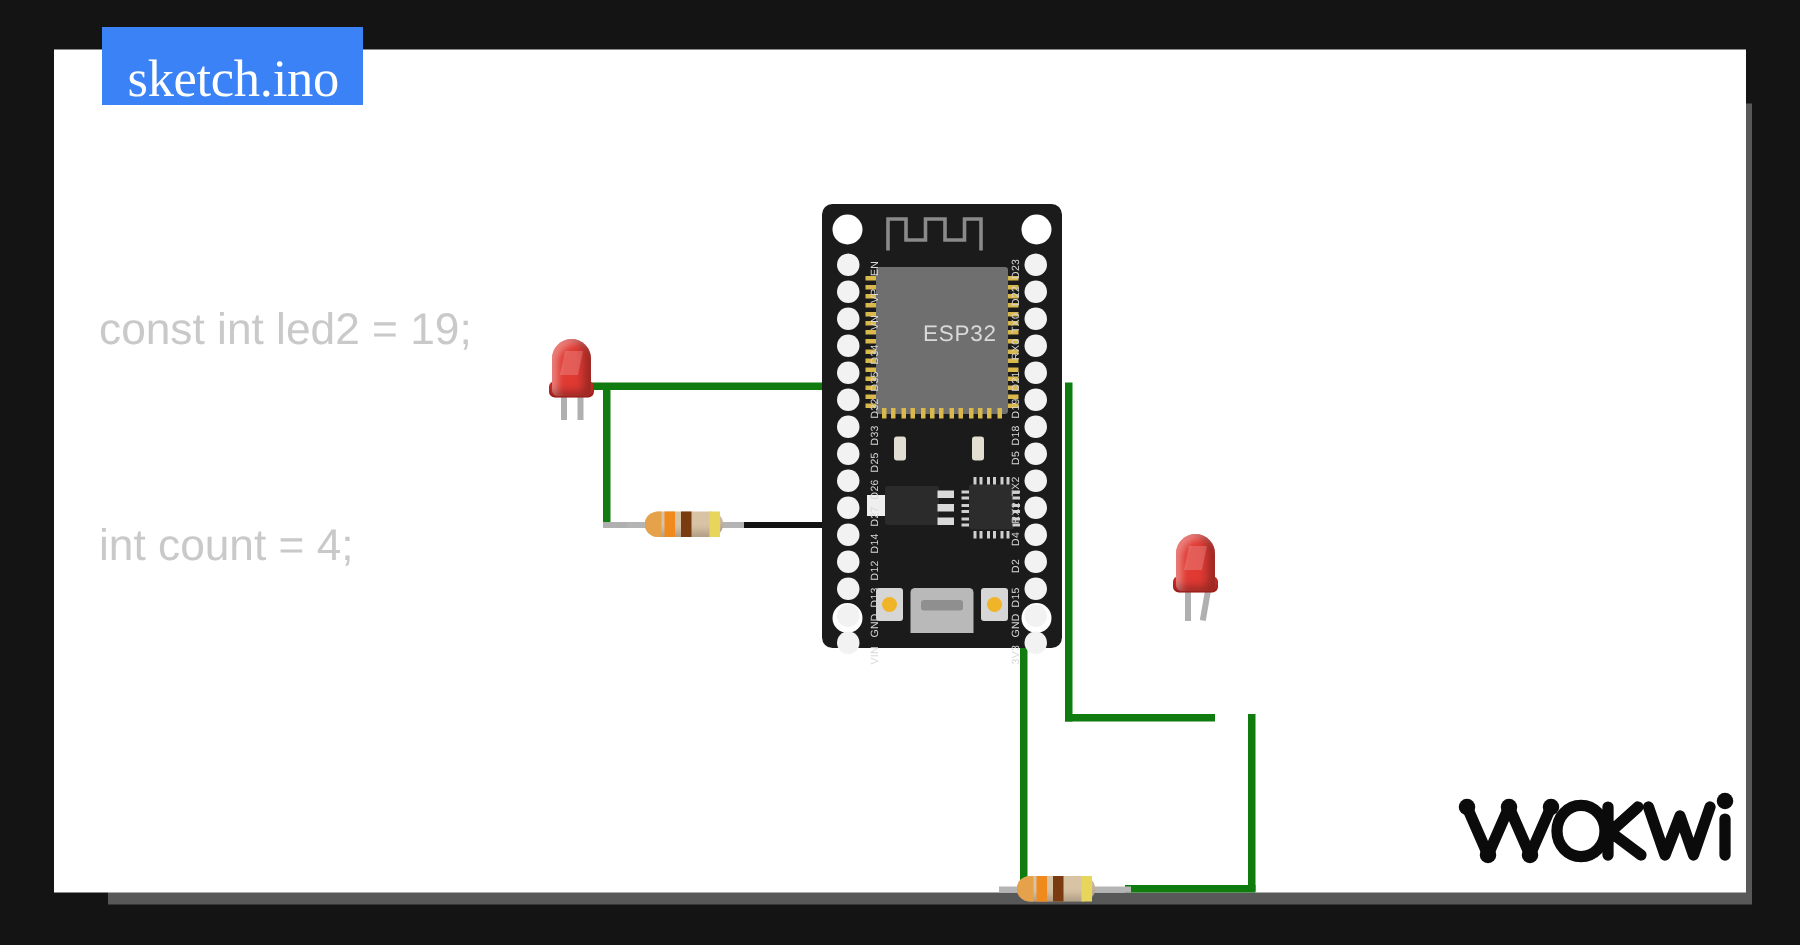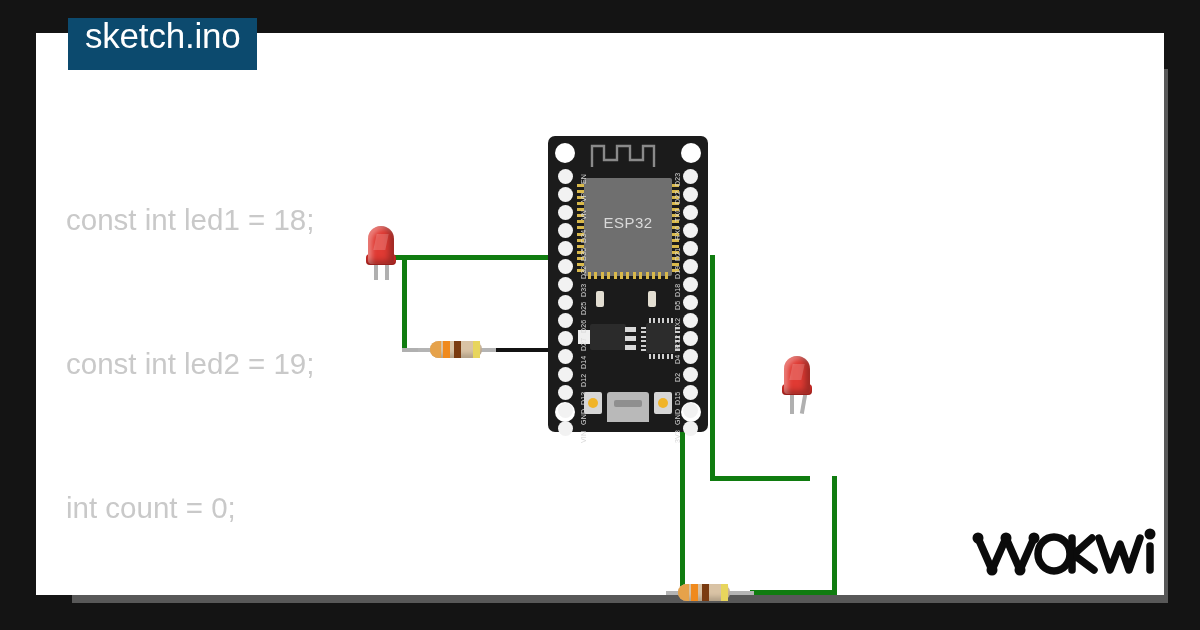--- a/index.html
+++ b/index.html
@@ -31,23 +31,24 @@
     width: 1128px; height: 562px;
     background: #ffffff;
   }
 
   
   .file-tab {
     position: absolute;
     left: 68px; top: 18px;
     height: 52px;
     padding: 0 16px 0 17px;
-    background: #0c4a6e;
-    display: flex; align-items: flex-start;
+    background: #3b82f6;
+    display: flex; align-items: flex-end;
     z-index: 8;
+    font-family: Liberation Serif, serif;
   }
   .file-tab-label {
     color: #ffffff;
     font-size: 35px;
     line-height: 1;
     letter-spacing: -0.2px;
     white-space: nowrap;
   }
 
   
@@ -110,20 +111,21 @@
     transform-origin: left top;
     transform: rotate(-90deg);
     letter-spacing: 0.2px;
   }
   .esp-module {
     position: absolute;
     left: 36px; top: 42px;
     width: 88px; height: 98px;
     background: #6f6f6f;
     border-radius: 2px;
+    padding-left: 12px;
   }
   .esp-module-label {
     position: absolute;
     width: 100%;
     top: 36px;
     text-align: center;
     color: #d9d9d9;
     font-size: 15px;
     letter-spacing: 0.5px;
   }
@@ -273,23 +275,22 @@
 
   <div class="card-shadow"></div>
 
   <div class="card"></div>
 
   <div class="file-tab">
     <span class="file-tab-label">sketch.ino</span>
   </div>
 
   <div class="code">
-    <div class="code-line">const int led1 = 18;</div>
     <div class="code-line">const int led2 = 19;</div>
-    <div class="code-line">int count = 0;</div>
+    <div class="code-line">int count = 4;</div>
     <div class="code-line"></div>
     
     
     
     
     
     
   </div>
 
   <div class="diagram">

